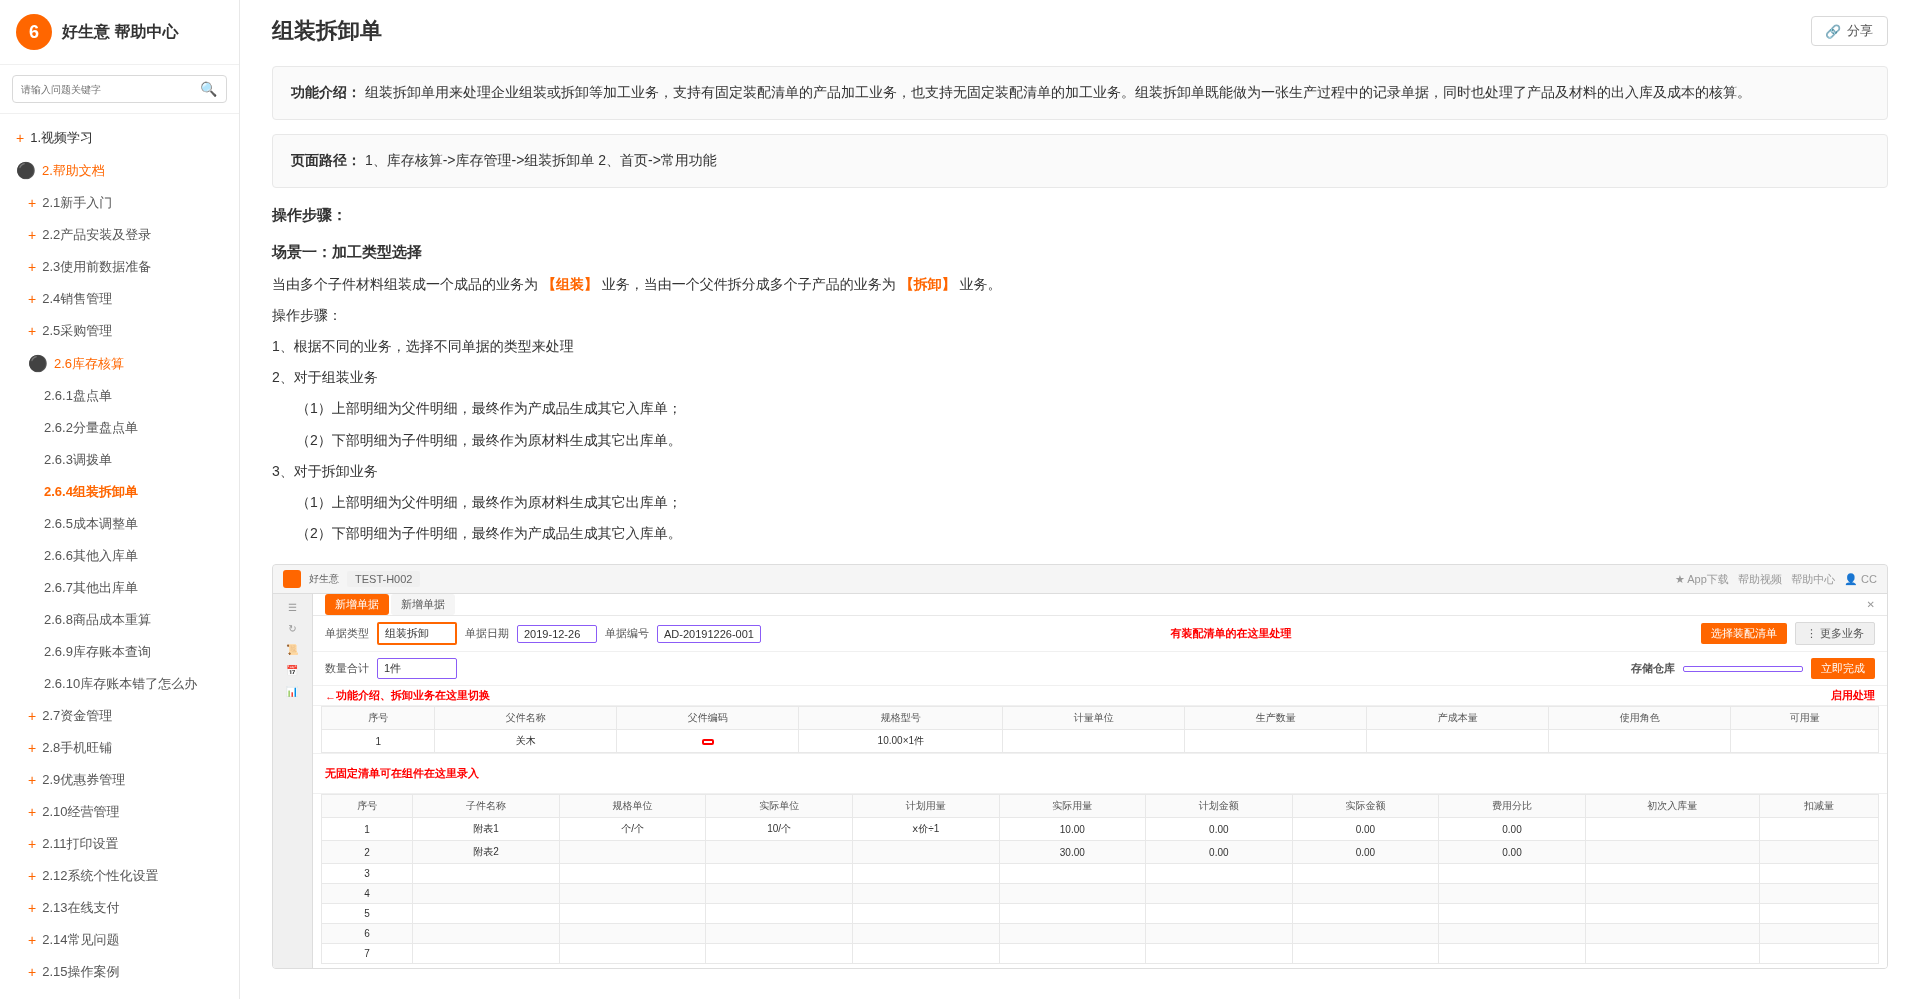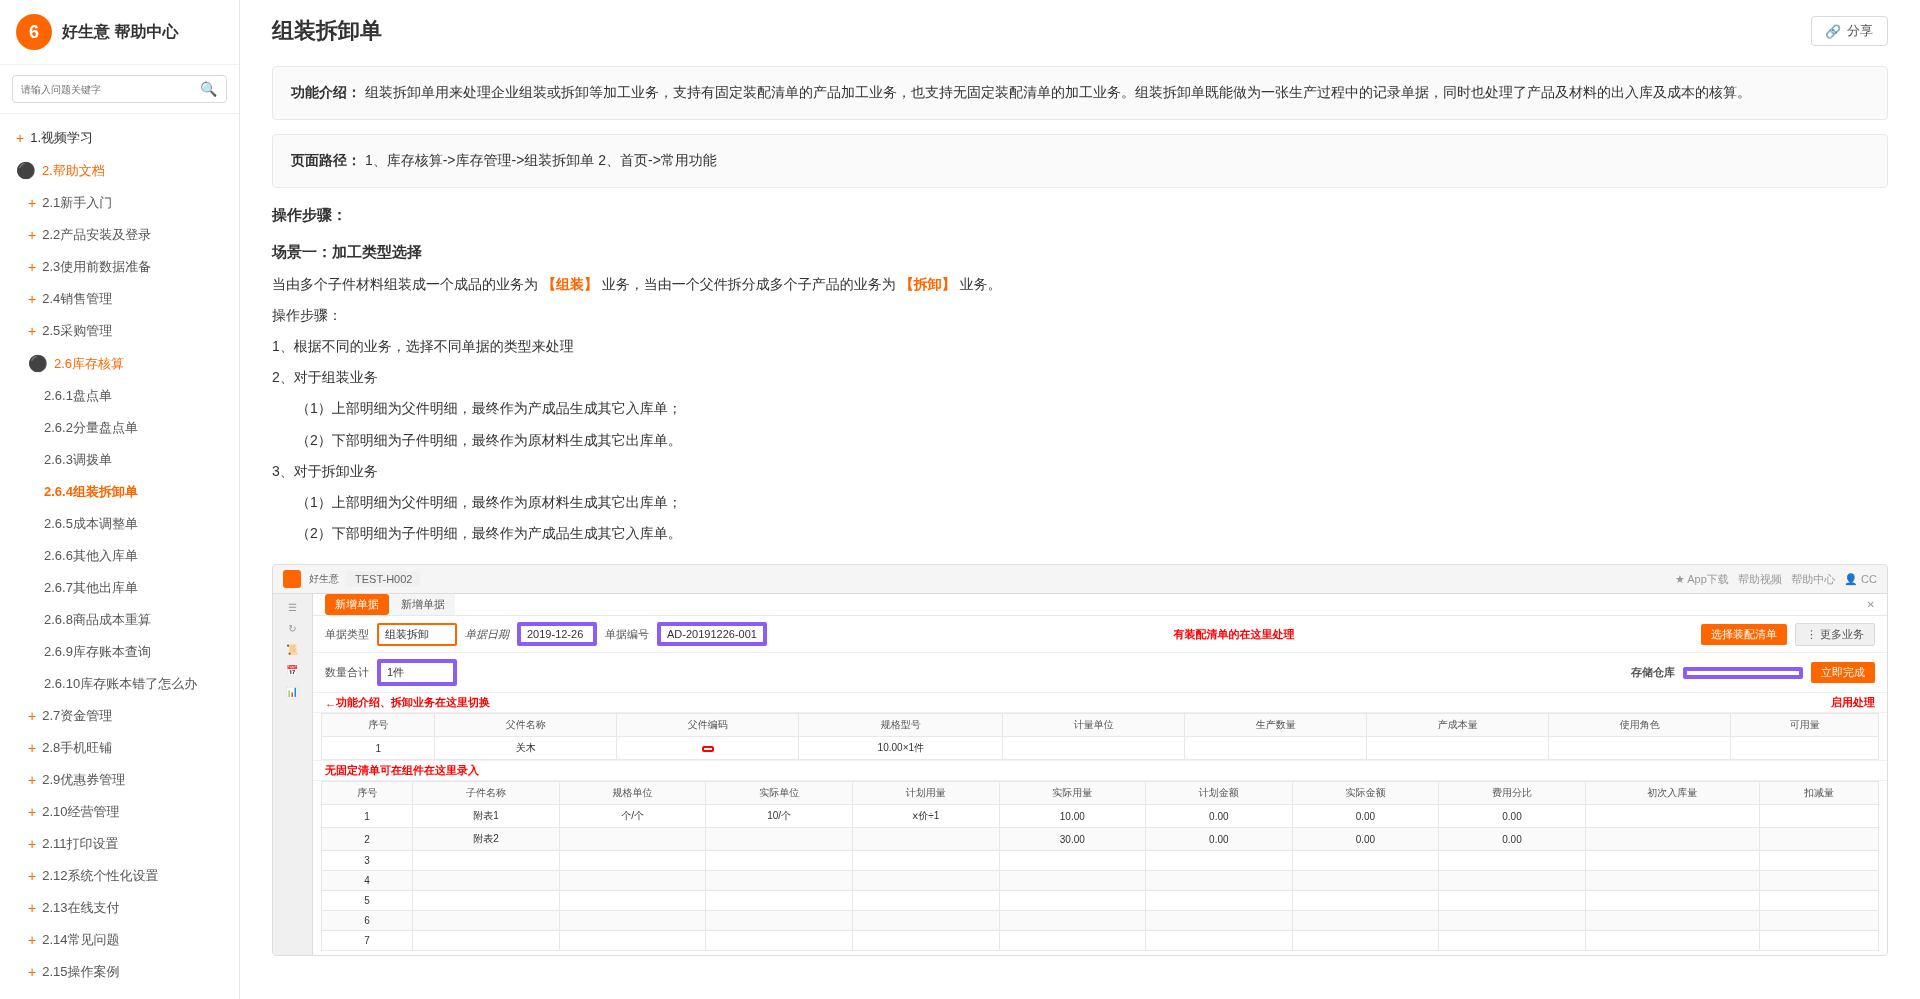--- a/index.html
+++ b/index.html
@@ -199,21 +199,21 @@
       display: flex;
       align-items: center;
       gap: 8px;
       padding: 6px 12px;
       background: #fff;
       border-bottom: 1px solid #f0f0f0;
       font-size: 11px;
       flex-wrap: wrap;
     }
     .ss-input-box {
-      border: 4px solid #8b5cf6;
+      border: 1px solid #8b5cf6;
       border-radius: 2px;
       padding: 2px 6px;
       font-size: 11px;
       background: #fff;
       min-width: 80px;
     }
     .ss-input-highlight {
       border: 2px solid #f60;
       border-radius: 2px;
       padding: 2px 6px;
@@ -460,21 +460,21 @@
           <div style="display:flex;background:#fff;border-bottom:1px solid #e8e8e8;padding:0 12px;align-items:center;gap:2px;">
             <div class="ss-tab">新增单据</div>
             <div class="ss-tab-inactive">新增单据</div>
             <span style="flex:1;"></span>
             <span style="font-size:10px;color:#999;">✕</span>
           </div>
 
           <div class="ss-form-row">
             <span style="font-size:11px;color:#555;">单据类型</span>
             <span class="ss-input-highlight">组装拆卸</span>
-            <span style="font-size:11px;color:#555;font-style:italic;">单据日期</span>
+            <span style="font-size:11px;color:#555;">单据日期</span>
             <span class="ss-input-box">2019-12-26</span>
             <span style="font-size:11px;color:#555;">单据编号</span>
             <span class="ss-input-box">AD-20191226-001</span>
 
             <span style="flex:1;text-align:center;color:#f00;font-size:11px;font-weight:bold;">有装配清单的在这里处理</span>
             <button class="ss-btn-orange">选择装配清单</button>
             <button class="ss-btn-gray">⋮ 更多业务</button>
           </div>
 
           <div class="ss-form-row">
@@ -517,21 +517,21 @@
                   <td></td>
                   <td></td>
                   <td></td>
                   <td></td>
                   <td></td>
                 </tr>
               </tbody>
             </table>
           </div>
 
-          <div style="display:flex;align-items:flex-start;padding:2px 12px;background:#fff;border-top:1px solid #f0f0f0;border-bottom:1px solid #f0f0f0;">
+          <div style="display:flex;align-items:flex-start;padding:12px 12px;background:#fff;border-top:1px solid #f0f0f0;border-bottom:1px solid #f0f0f0;">
             <span style="font-size:11px;color:#f00;font-weight:bold;">无固定清单可在组件在这里录入</span>
             <span style="flex:1;"></span>
           </div>
 
           <div style="padding:0 8px 4px 8px;background:#fff;">
             <table class="ss-table">
               <thead>
                 <tr style="background:#e8f4ff;">
                   <th>序号</th>
                   <th>子件名称</th>

